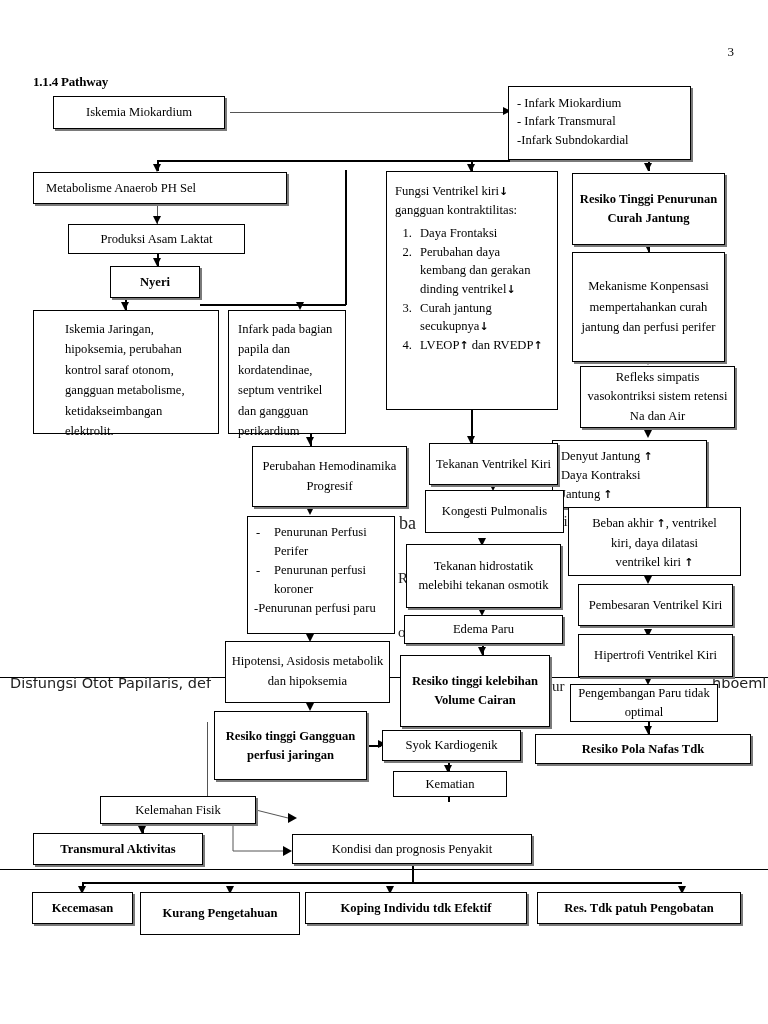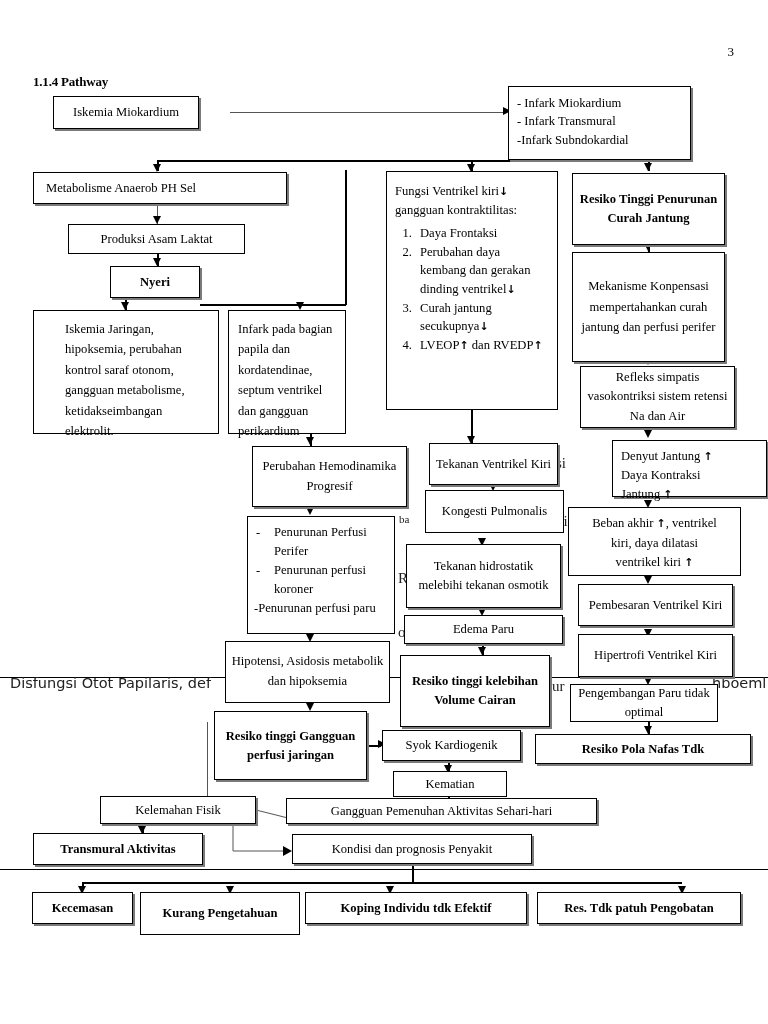--- a/index.html
+++ b/index.html
@@ -71,21 +71,21 @@
 
   <div class="page-num">3</div>
   <div class="section-title">1.1.4 Pathway</div>
 
   <div class="hrule" style="left:0;top:677px;width:768px;"></div>
   <div class="hrule" style="left:0;top:869px;width:768px;"></div>
   <div class="bgtext" style="left:10px;top:675px;">Disfungsi Otot Papilaris, def</div>
   <div class="bgtext" style="left:712px;top:675px;">hboeml</div>
   <div class="bgtext" style="left:386px;top:455px;font-family:'Liberation Serif',serif;font-size:15px;">gg</div>
   <div class="bgtext" style="left:556px;top:455px;font-family:'Liberation Serif',serif;font-size:15px;">si</div>
-  <div class="bgtext" style="left:399px;top:513px;font-family:'Liberation Serif',serif;font-size:11px;">ba</div>
+  <div class="bgtext" style="left:399px;top:513px;font-family:'Liberation Serif',serif;font-size:18px;">ba</div>
   <div class="bgtext" style="left:556px;top:513px;font-family:'Liberation Serif',serif;font-size:15px;">gi</div>
   <div class="bgtext" style="left:398px;top:570px;font-family:'Liberation Serif',serif;font-size:15px;">Re</div>
   <div class="bgtext" style="left:398px;top:624px;font-family:'Liberation Serif',serif;font-size:15px;">or</div>
   <div class="bgtext" style="left:552px;top:678px;font-family:'Liberation Serif',serif;font-size:15px;">ur</div>
 
   <div class="ln thin h" style="left:230px;top:112px;width:276px;"></div>
   <div class="arw right" style="left:503px;top:107px;"></div>
 
   <div class="ln v" style="left:648px;top:155px;height:16px;"></div>
   <div class="arw down" style="left:644px;top:163px;"></div>
@@ -171,21 +171,21 @@
   <div class="arw down" style="left:138px;top:826px;"></div>
 
   <div class="ln v" style="left:412px;top:865px;height:18px;"></div>
   <div class="ln h" style="left:82px;top:882px;width:600px;"></div>
   <div class="ln v" style="left:82px;top:882px;height:8px;"></div>
   <div class="arw down" style="left:78px;top:886px;"></div>
   <div class="arw down" style="left:226px;top:886px;"></div>
   <div class="arw down" style="left:386px;top:886px;"></div>
   <div class="arw down" style="left:678px;top:886px;"></div>
 
-  <div class="box" style="left:53px;top:96px;width:146px;height:33px;">
+  <div class="box" style="left:53px;top:96px;width:172px;height:33px;">
     <span class="inner">Iskemia Miokardium</span>
   </div>
 
   <div class="box left topal" style="left:508px;top:86px;width:183px;height:74px;padding:7px 8px;">
     <div class="inner" style="line-height:1.45;">
       <div>-     Infark Miokardium</div>
       <div>-     Infark Transmural</div>
       <div>-Infark Subndokardial</div>
     </div>
   </div>
@@ -237,21 +237,21 @@
   </div>
 
   <div class="box" style="left:572px;top:252px;width:153px;height:110px;">
     <span class="inner" style="line-height:1.62;">Mekanisme Konpensasi mempertahankan curah jantung dan perfusi perifer</span>
   </div>
 
   <div class="box" style="left:580px;top:366px;width:155px;height:62px;">
     <span class="inner" style="line-height:1.55;">Refleks simpatis vasokontriksi sistem retensi Na dan Air</span>
   </div>
 
-  <div class="box left topal" style="left:612px;top:440px;width:155px;height:57px;padding:6px 8px;">
+  <div class="box left topal" style="left:552px;top:440px;width:155px;height:68px;padding:6px 8px;">
     <div class="inner" style="text-align:left;line-height:1.5;">
       <div><span>Denyut Jantung</span> <span class="arrow-gly" style="font-weight:bold;">↑</span></div>
       <div>Daya Kontraksi</div>
       <div><span>Jantung</span> <span class="arrow-gly" style="font-weight:bold;">↑</span></div>
     </div>
   </div>
 
   <div class="box left topal flat" style="left:568px;top:507px;width:173px;height:69px;padding:6px 8px;">
     <div class="inner" style="text-align:center;line-height:1.55;">
       <div><span>Beban akhir</span> <span class="arrow-gly" style="font-weight:bold;">↑</span><span>, ventrikel</span></div>
@@ -317,23 +317,20 @@
   </div>
 
   <div class="box" style="left:382px;top:730px;width:139px;height:31px;">
     <span class="inner">Syok Kardiogenik</span>
   </div>
 
   <div class="box flat" style="left:393px;top:771px;width:114px;height:26px;">
     <span class="inner">Kematian</span>
   </div>
 
-  <div class="box" style="left:286px;top:798px;width:311px;height:26px;">
-    <span class="inner">Gangguan Pemenuhan Aktivitas Sehari-hari</span>
-  </div>
 
   <div class="box" style="left:100px;top:796px;width:156px;height:28px;">
     <span class="inner">Kelemahan Fisik</span>
   </div>
 
   <div class="box b" style="left:33px;top:833px;width:170px;height:32px;">
     <span class="inner">Transmural Aktivitas</span>
   </div>
 
   <div class="box" style="left:292px;top:834px;width:240px;height:30px;">

